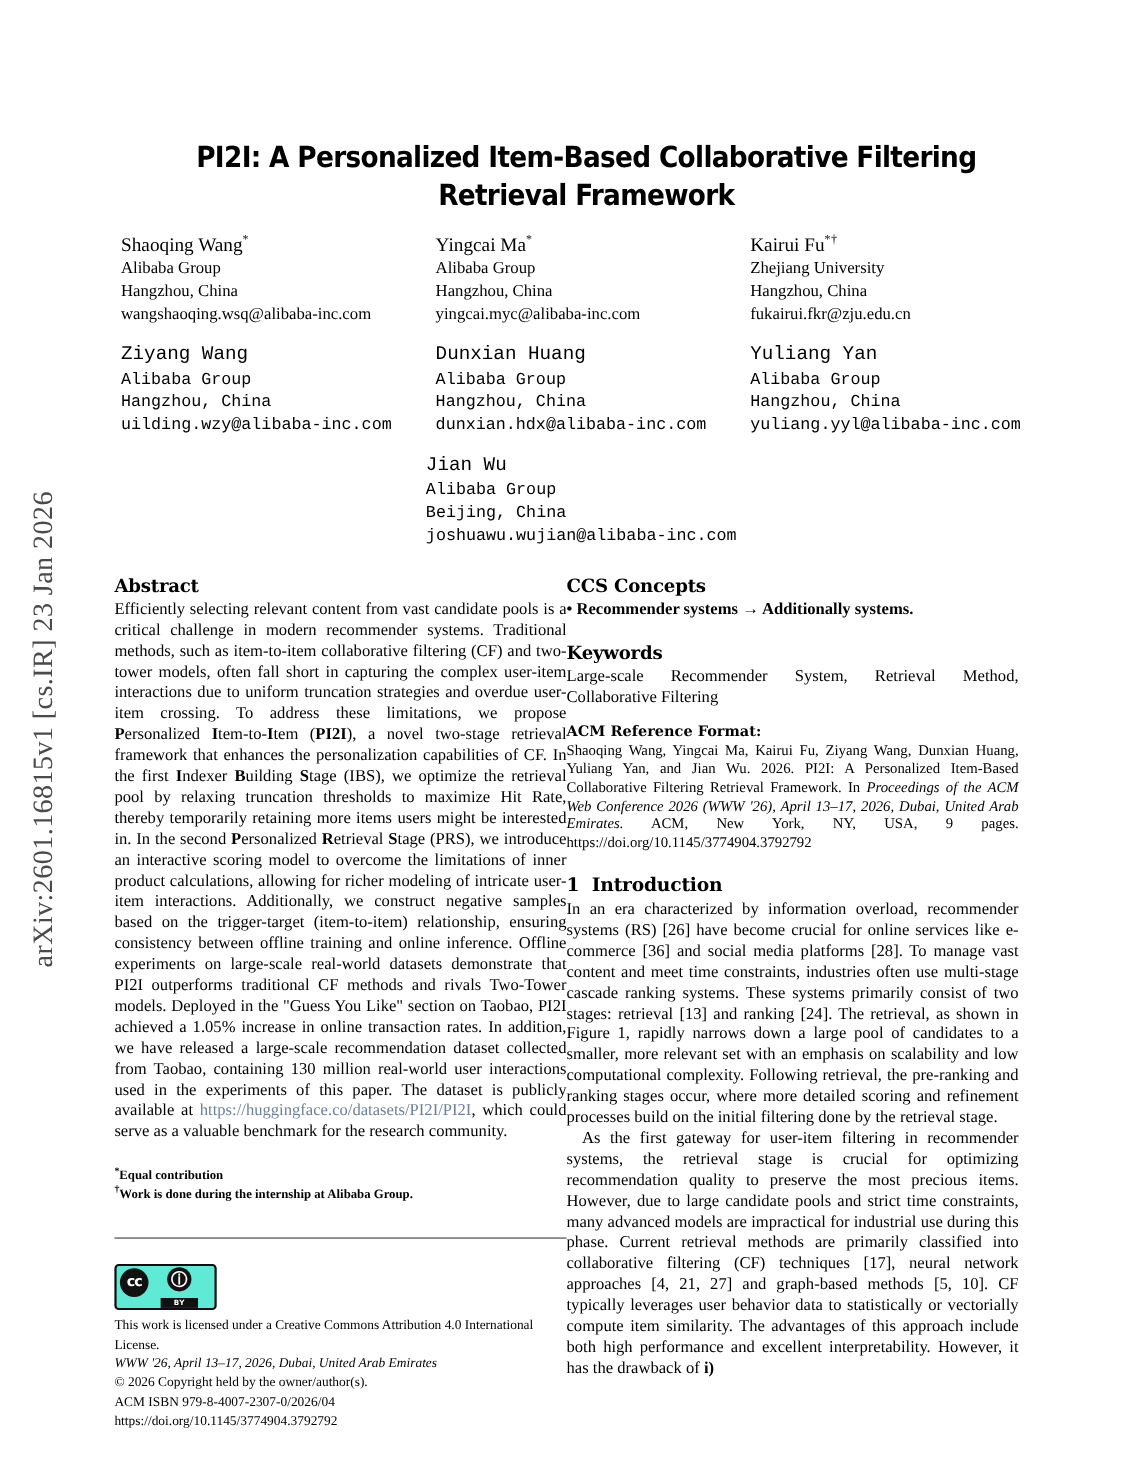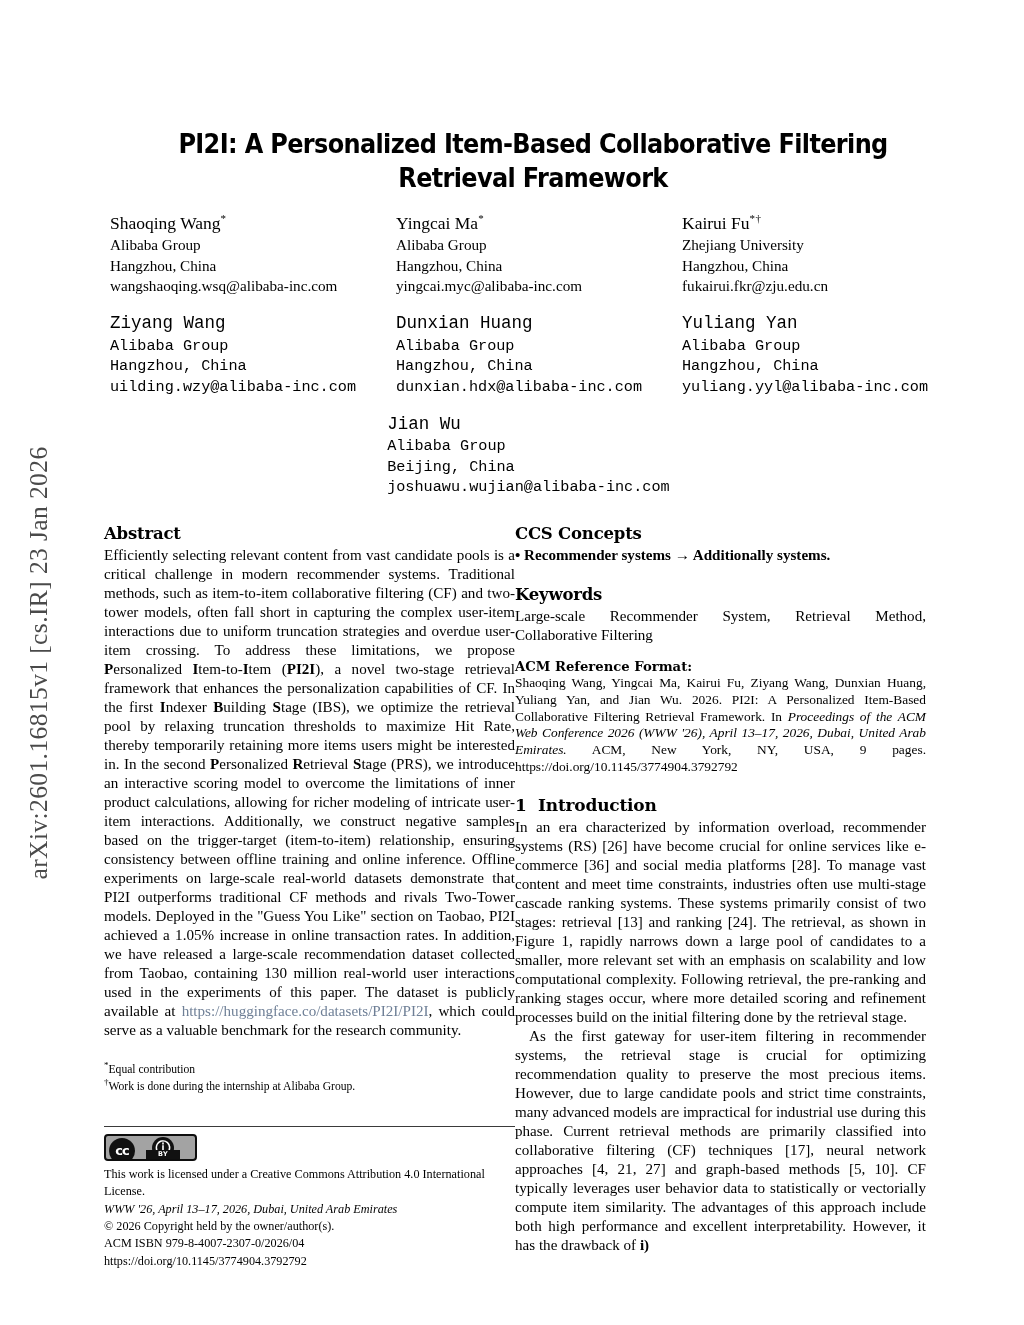--- a/index.html
+++ b/index.html
@@ -172,38 +172,39 @@
   }
 
   
   #footnotes {
     margin-top: 20px;
   }
   .fn-line {
     margin: 0;
     font-size: 11.6px;
     line-height: 1.33;
+    font-weight: bold;
   }
   .fn-line .mk {
     font-size: 9px;
     vertical-align: super;
   }
   #license-rule {
     margin-top: 32px;
     width: 411px;
     height: 1px;
     background: #3a3a3a;
   }
   #cc-badge {
-    margin-top: 7px;
+    margin-top: 23px;
     width: 93px;
-    height: 27px;
+    height: 42px;
     border: 2.5px solid #0d0d0d;
     border-radius: 4px;
-    background: #a3a3a3;
+    background: #5eead4;
     position: relative;
     box-sizing: border-box;
     overflow: hidden;
   }
   #cc-badge .cc-left {
     position: absolute;
     left: 3px;
     top: 2px;
     width: 26px;
     height: 26px;

